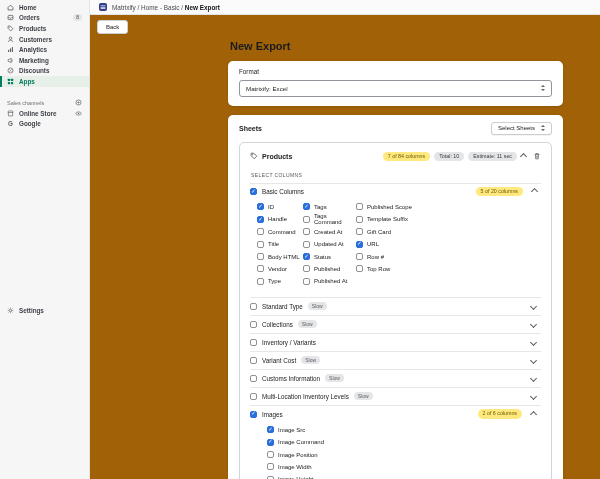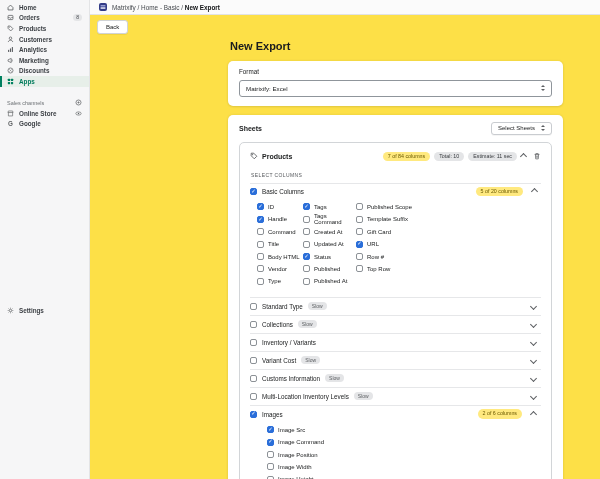--- a/index.html
+++ b/index.html
@@ -1,16 +1,16 @@
 <!DOCTYPE html>
 <html><head>
 <meta charset="utf-8">
 <style>
   body{margin:0}
-  .screen{position:relative;width:600px;height:479px;background:#fde047;overflow:hidden;
+  .screen{position:relative;width:600px;height:479px;background:#a16207;overflow:hidden;
     font-family:"Liberation Sans","DejaVu Sans",sans-serif;color:#202223;-webkit-font-smoothing:antialiased}
 
   
   .topbar{position:absolute;left:90px;top:0;right:0;height:14px;background:#fbfbfb;
     border-bottom:1px solid #e1e3e5;display:flex;align-items:center;gap:5px;padding-left:9px}
   .logo{width:8px;height:8px;border-radius:2px;background:#333c87;display:inline-flex;align-items:center;justify-content:center}
   .crumb{font-size:6.4px;color:#44484d;white-space:nowrap}
   .crumb .cur{color:#111315;font-weight:bold}
 
   

